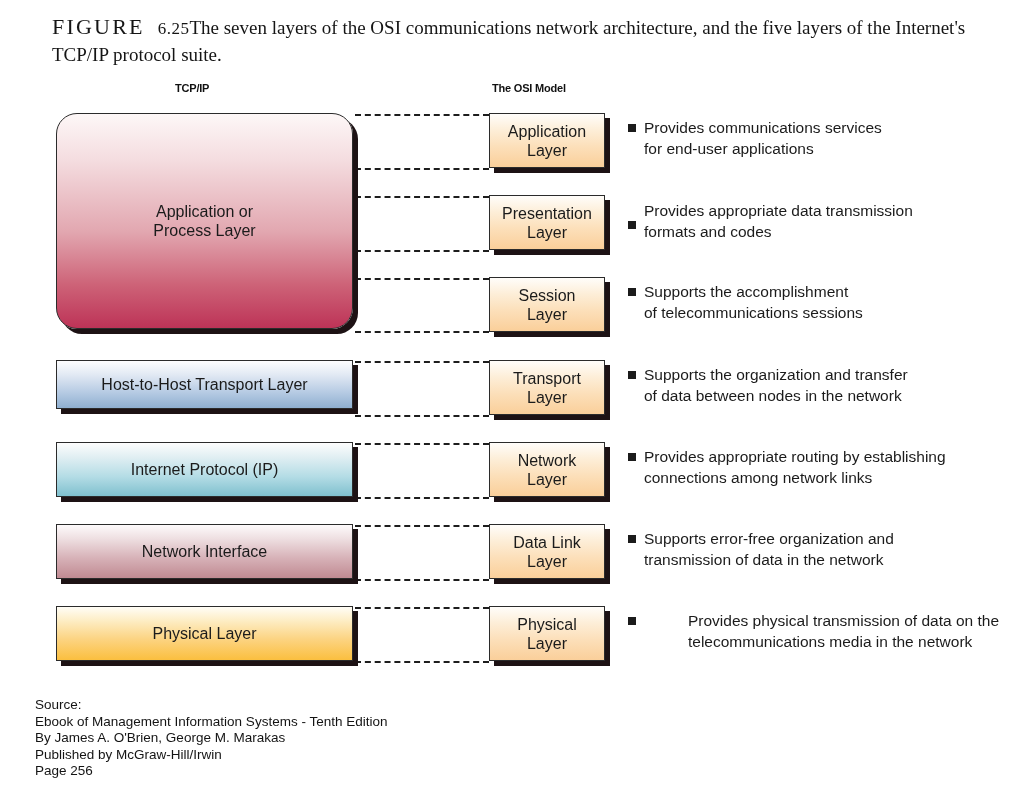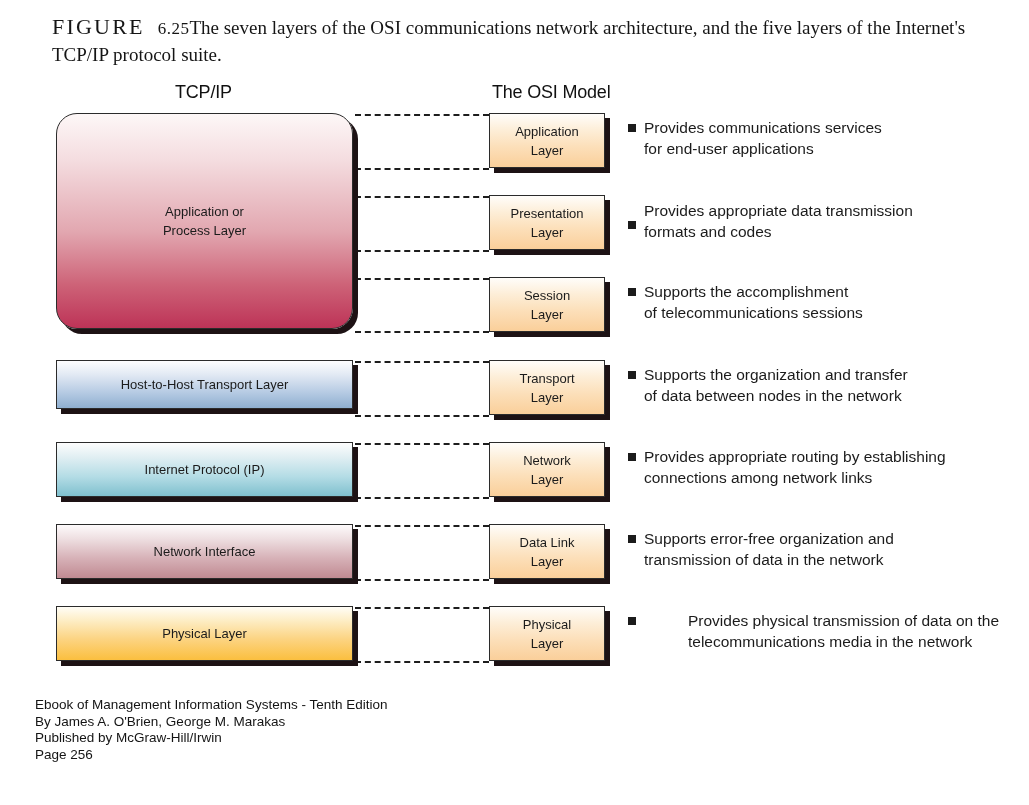--- a/index.html
+++ b/index.html
@@ -37,22 +37,22 @@
     letter-spacing: 0.5px;
     margin-top: 12px;
   }
   .caption .fig-text {
     font-size: 19px;
   }
 
   
   .col-header {
     position: absolute;
-    font-size: 18px;
-    font-weight: normal;
+    font-size: 11px;
+    font-weight: bold;
     color: #111;
     letter-spacing: -0.2px;
     text-align: right;
   }
   #hdr-tcpip { left: 175px; top: 82px; }
   #hdr-osi   { left: 492px; top: 82px; }
 
   
   .canvas {
     position: absolute;
@@ -63,21 +63,21 @@
   
   .box {
     position: absolute;
     box-sizing: border-box;
     border: 1px solid #2b2b2b;
     box-shadow: 5px 5px 0 0 #1d1214;
     display: flex;
     align-items: center;
     justify-content: center;
     text-align: center;
-    font-size: 13px;
+    font-size: 16px;
     line-height: 19px;
     color: #1b1b1b;
   }
 
   
   .tcp-box { left: 56px; width: 297px; }
   #tcp-application {
     top: 113px; height: 216px;
     background: linear-gradient(to bottom, #fdf7f7 0%, #f4dcdf 22%, #e2a7b0 55%, #cd6277 80%, #bd3357 100%);
     border-radius: 21px;
@@ -266,17 +266,18 @@
   </div>
   <div class="bullet-row" id="bullet-6">
     <span class="bullet-marker"></span>
     <span class="bullet-text">Provides physical transmission of data on the
 telecommunications media in the network</span>
   </div>
 
 </div>
 
 <div class="source">
+  <div>Source:</div>
   <div>Ebook of Management Information Systems - Tenth Edition</div>
   <div>By James A. O'Brien, George M. Marakas</div>
   <div>Published by McGraw-Hill/Irwin</div>
   <div>Page 256</div>
 </div>
 
 </body></html>

